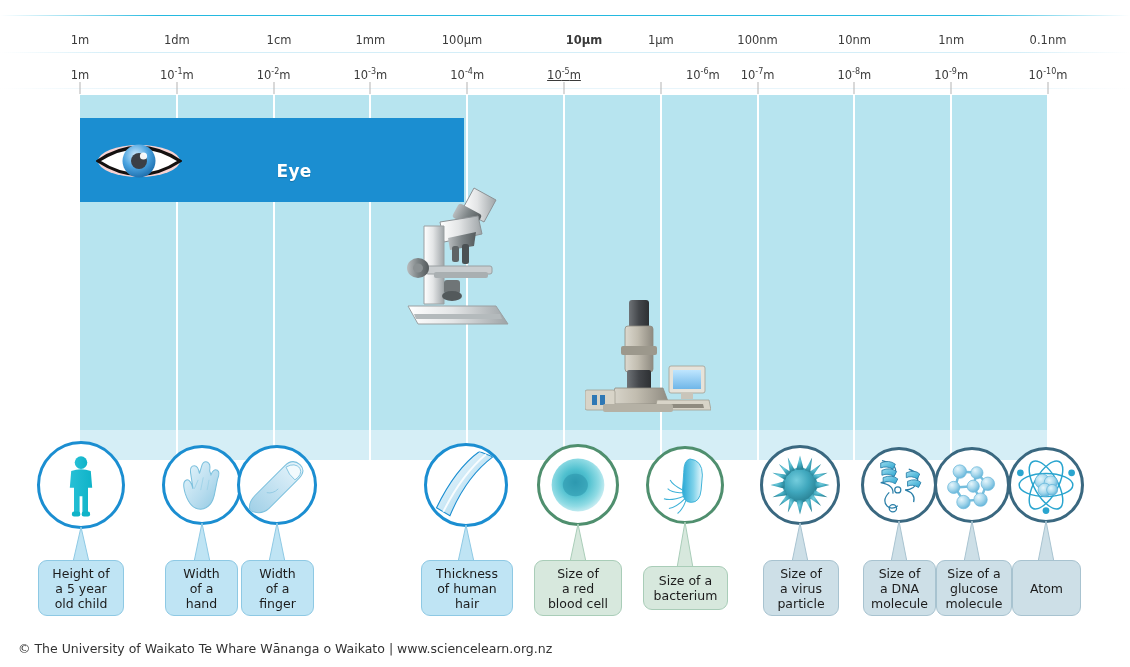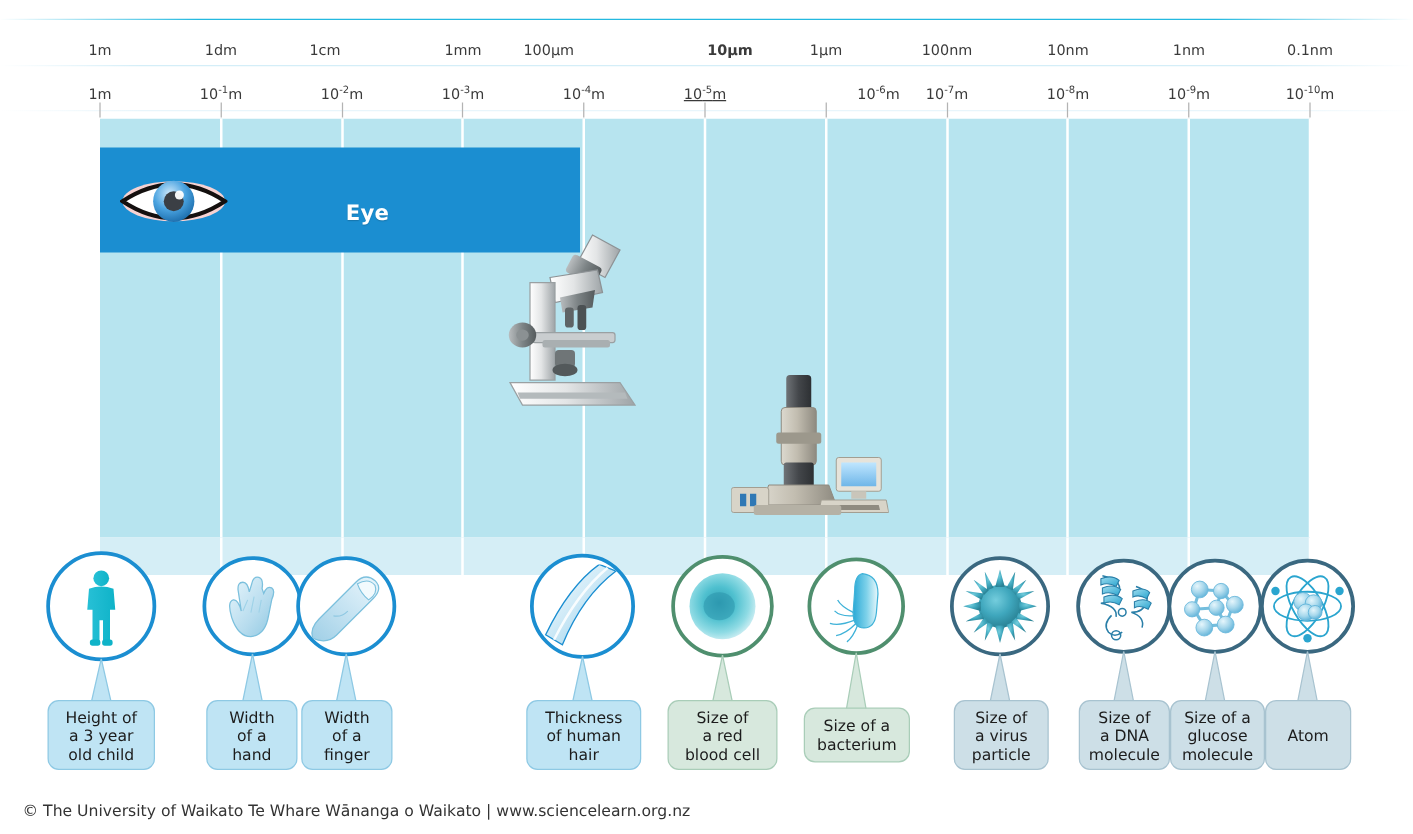--- a/index.html
+++ b/index.html
@@ -88,23 +88,23 @@
 
 <div id="stage">
 
   <div class="rule top"></div>
   <div class="rule mid"></div>
   <div class="rule bot"></div>
 
   <div id="scale-labels-row-a">
       <div class="scalelab row-a" style="left: 80px;">1m</div>
       <div class="scalelab row-a" style="left: 176.8px;">1dm</div>
-      <div class="scalelab row-a" style="left: 260px;">1cm</div>
+      <div class="scalelab row-a" style="left: 279px;">1cm</div>
       <div class="scalelab row-a" style="left: 370.4px;">1mm</div>
-      <div class="scalelab row-a" style="left: 439px; text-align: right;">100µm</div>
+      <div class="scalelab row-a" style="left: 462px; text-align: right;">100µm</div>
       <div class="scalelab row-a" style="left: 584px; font-weight: bold;">10µm</div>
       <div class="scalelab row-a" style="left: 660.8px;">1µm</div>
       <div class="scalelab row-a" style="left: 757.6px;">100nm</div>
       <div class="scalelab row-a" style="left: 854.4px;">10nm</div>
       <div class="scalelab row-a" style="left: 951.2px;">1nm</div>
       <div class="scalelab row-a" style="left: 1048px;">0.1nm</div>
     </div>
   <div id="scale-labels-row-b">
       <div class="scalelab row-b" style="left: 80px;">1m</div>
       <div class="scalelab row-b" style="left: 176.8px;">10<sup>-1</sup>m</div>
@@ -272,21 +272,21 @@
             <path d="M36 30 Q50 25 64 30 L66 54 L60 54 L60 92 L52 92 L52 66 L48 66 L48 92 L40 92 L40 54 L34 54 Z" fill="url(#cg)"></path>
             <rect x="37" y="88" width="12" height="7" rx="3" fill="#0fb3c8"></rect>
             <rect x="51" y="88" width="12" height="7" rx="3" fill="#0fb3c8"></rect>
           </svg></div>
       </div>
       <div class="conn" style="left: 72px; top: 527px; width: 18px; height: 35px;"><svg width="18" height="35" viewBox="0 0 18 35">
           <path d="M9 0 L17 35 L1 35 Z" fill="#bfe4f4" stroke="#8ec9e4" stroke-width="1"></path>
         </svg></div>
       <div class="bub blue" style="left: 38px; top: 560px; width: 86px; height: 56px;">
         <span style="white-space: pre-line;">Height of
-a 3 year
+a 5 year
 old child</span>
       </div>
       <div class="circ" style="left: 162px; top: 445px; width: 80px; height: 80px; border: 3.5px solid rgb(27, 142, 209);">
         <div style="position: absolute; left: 50%; top: 50%; transform: translate(-50%, -50%); width: 64px; height: 64px;"><svg width="64" height="64" viewBox="0 0 100 100">
             <defs>
               <linearGradient id="hg" x1="0" y1="0" x2="1" y2="1">
                 <stop offset="0%" stop-color="#e8f6fc"></stop>
                 <stop offset="60%" stop-color="#b7dcee"></stop>
                 <stop offset="100%" stop-color="#8fc8e2"></stop>
               </linearGradient>

